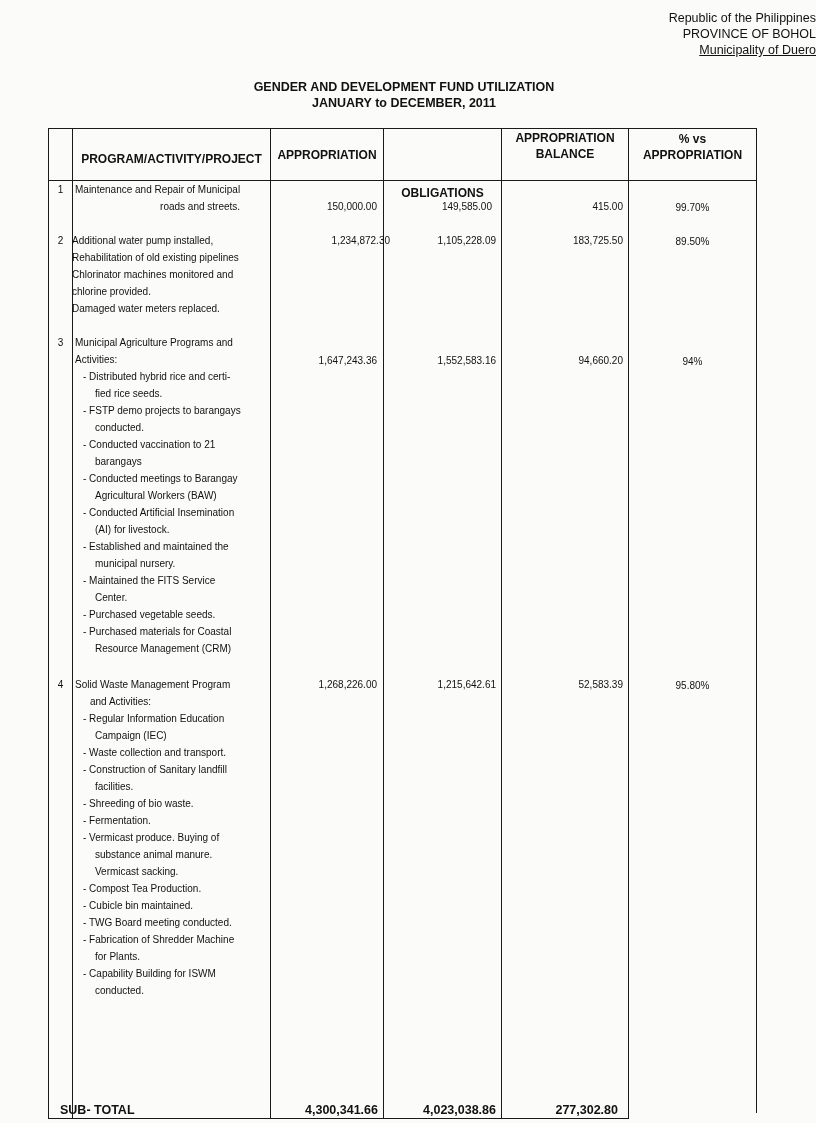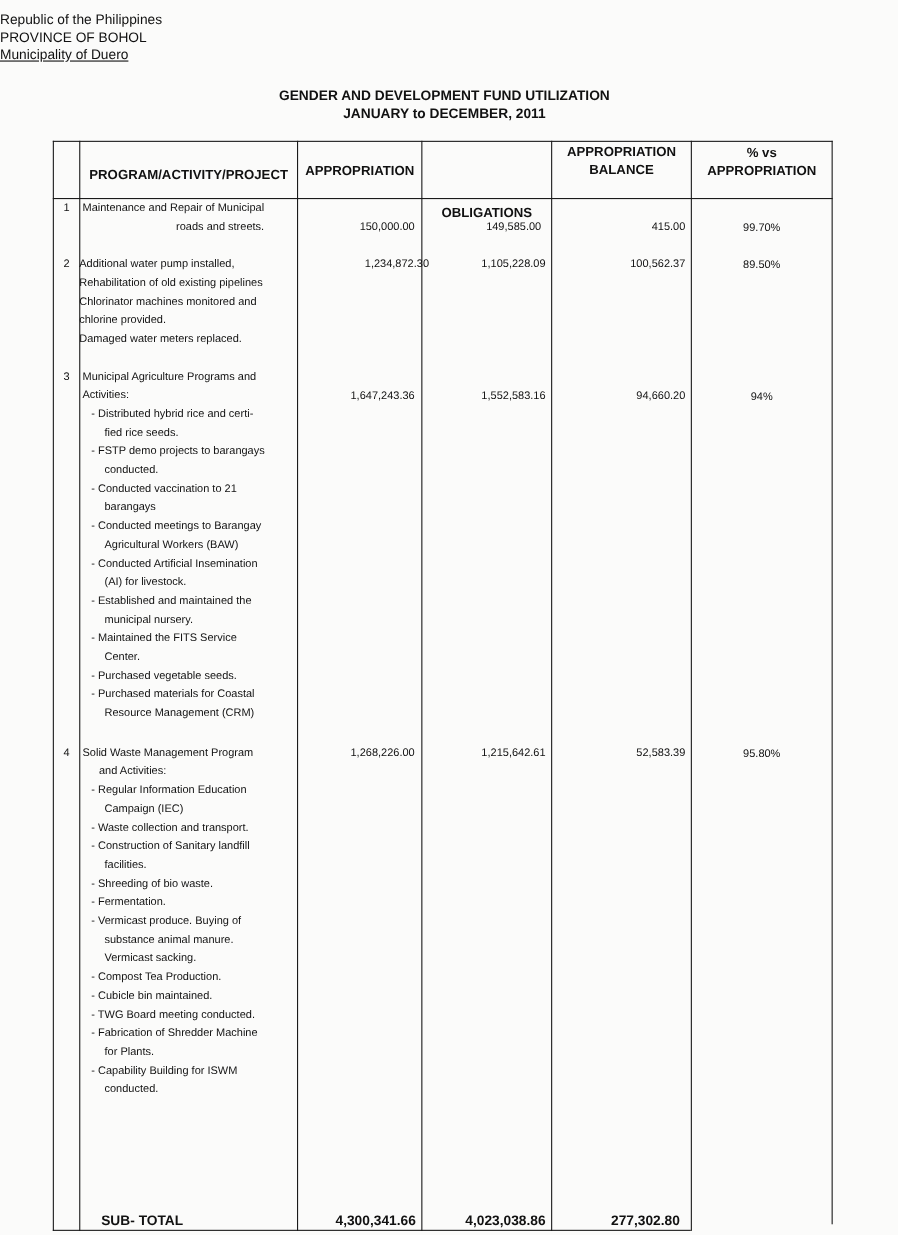--- a/index.html
+++ b/index.html
@@ -3,21 +3,21 @@
 <meta charset="utf-8">
 <style>
   html, body { margin: 0; padding: 0; }
   body {
     width: 816px; height: 1123px; overflow: hidden;
     background: #fbfbfa;
     font-family: "Liberation Sans", sans-serif;
     color: #111;
     position: relative;
   }
-  .hdr { position: absolute; left: 0; width: 816px; text-align: left; font-size: 12.5px; line-height: 16px; }
+  .hdr { position: absolute; left: 0; width: 816px; text-align: right; font-size: 12.5px; line-height: 16px; }
   .hdr.l1 { top: 10px; }
   .hdr.l2 { top: 26px; }
   .hdr.l3 { top: 42px; text-decoration: underline; }
   .ttl { position: absolute; left: 0; width: 808px; text-align: center; font-weight: bold; font-size: 12.5px; line-height: 16px; }
   .ttl.t1 { top: 79px; }
   .ttl.t2 { top: 95px; }
 
   .vline { position: absolute; width: 0; border-left: 1.6px solid #1a1a1a; }
   .hline { position: absolute; height: 0; border-top: 1.6px solid #1a1a1a; }
 
@@ -81,21 +81,21 @@
     <div class="cell ctr" style="left:49px; width:23px; top:232px;">2</div>
     <div class="cell" style="left:72px; top:232px;">
       <div class="desc-line">Additional water pump installed,</div>
       <div class="desc-line">Rehabilitation of old existing pipelines</div>
       <div class="desc-line">Chlorinator machines monitored and</div>
       <div class="desc-line">chlorine provided.</div>
       <div class="desc-line">Damaged water meters replaced.</div>
     </div>
     <div class="cell num" style="left:284px; width:106px; top:232px;">1,234,872.30</div>
     <div class="cell num" style="left:384px; width:112px; top:232px;">1,105,228.09</div>
-    <div class="cell num" style="left:502px; width:121px; top:232px;">100,562.37</div>
+    <div class="cell num" style="left:502px; width:121px; top:232px;">183,725.50</div>
     <div class="cell ctr" style="left:629px; width:127px; top:233px;">89.50%</div>
   </div>
 
   <div>
     <div class="cell ctr" style="left:49px; width:23px; top:334px;">3</div>
     <div class="cell" style="left:75px; top:334px;">
       <div class="desc-line">Municipal Agriculture Programs and</div>
       <div class="desc-line">Activities:</div>
       <div class="desc-line ind1">- Distributed hybrid rice and certi-</div>
       <div class="desc-line ind2">fied rice seeds.</div>
@@ -144,18 +144,18 @@
       <div class="desc-line ind1">- Capability Building for ISWM</div>
       <div class="desc-line ind2">conducted.</div>
     </div>
     <div class="cell num" style="left:271px; width:106px; top:676px;">1,268,226.00</div>
     <div class="cell num" style="left:384px; width:112px; top:676px;">1,215,642.61</div>
     <div class="cell num" style="left:502px; width:121px; top:676px;">52,583.39</div>
     <div class="cell ctr" style="left:629px; width:127px; top:677px;">95.80%</div>
   </div>
 
   <div>
-    <div class="tot" style="left:92px; top:1102px;text-align:right;">SUB- TOTAL</div>
+    <div class="tot" style="left:60px; top:1102px;text-align:right;">SUB- TOTAL</div>
     <div class="tot num" style="left:271px; width:107px; top:1102px;">4,300,341.66</div>
     <div class="tot num" style="left:384px; width:112px; top:1102px;">4,023,038.86</div>
     <div class="tot num" style="left:502px; width:116px; top:1102px;">277,302.80</div>
   </div>
 </div>
 
 </body></html>

